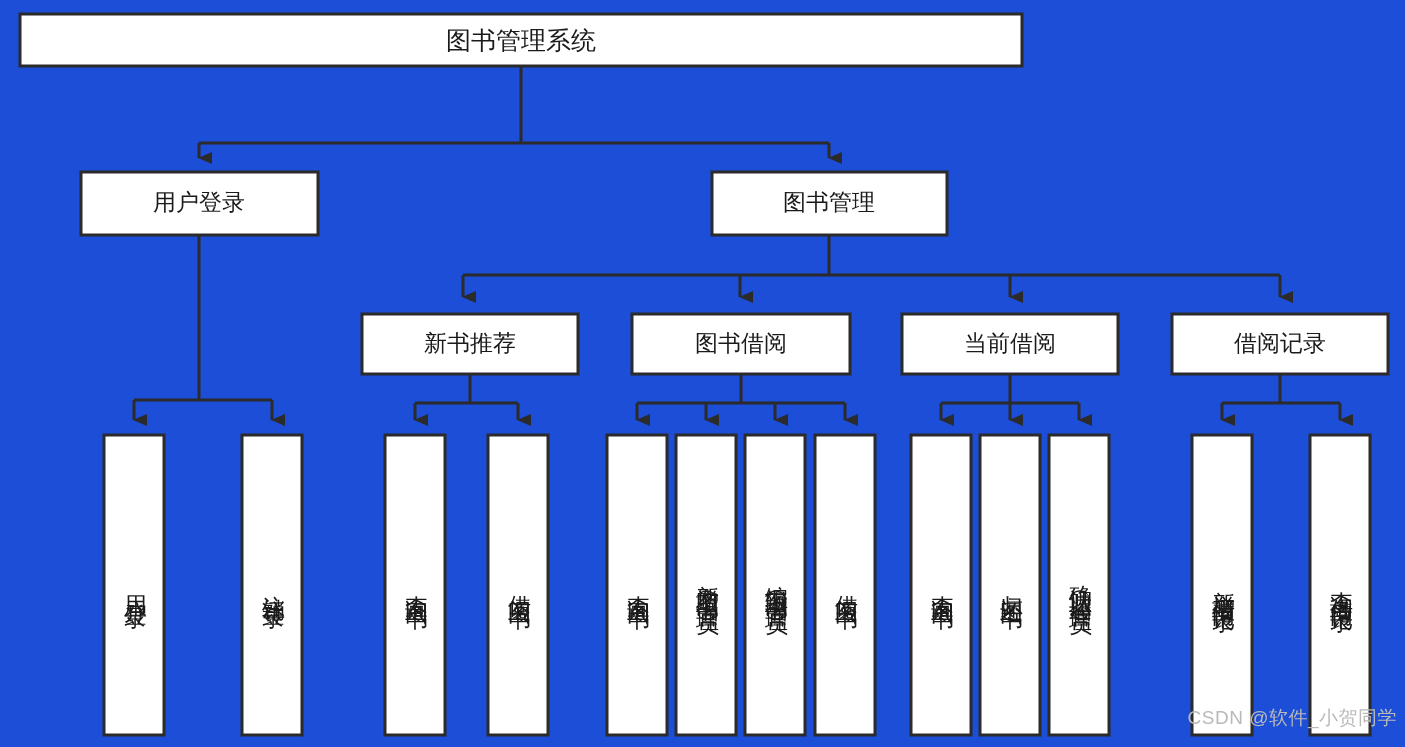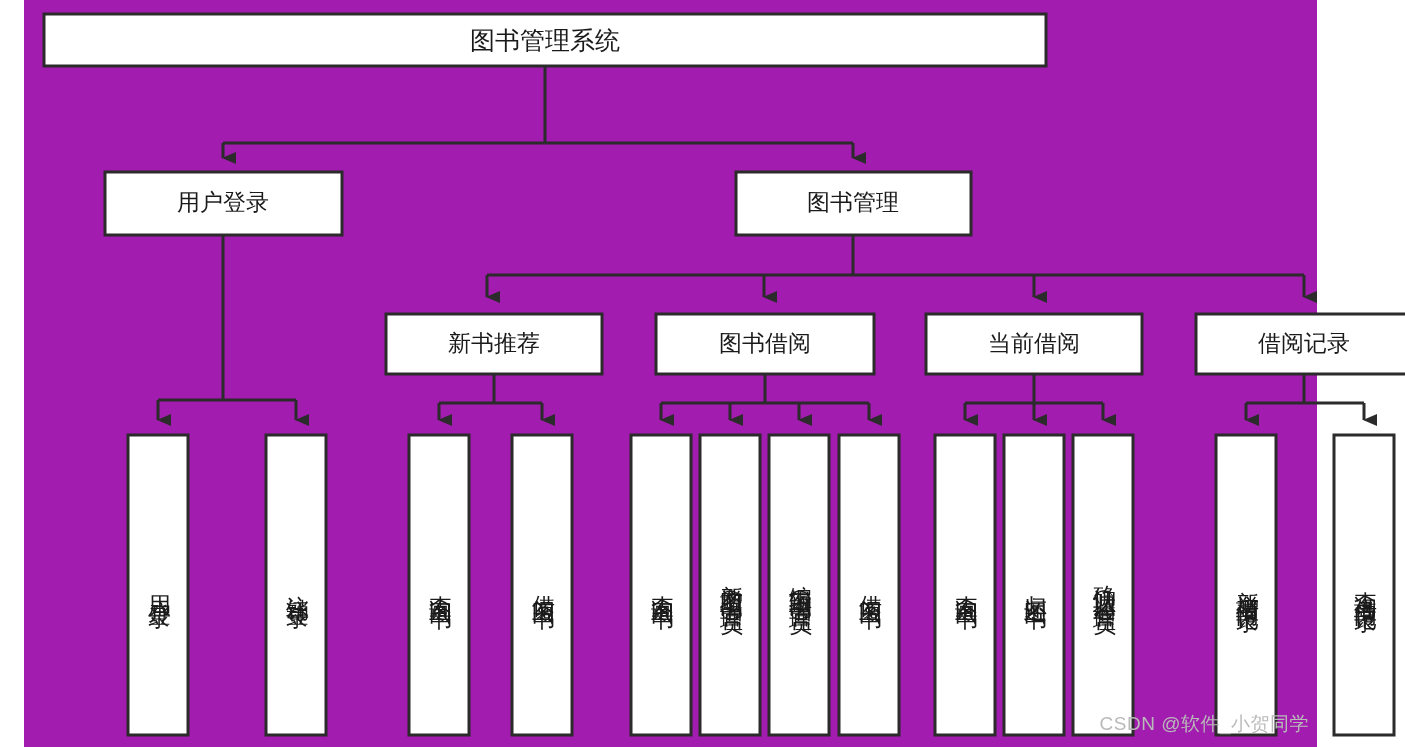--- a/index.html
+++ b/index.html
@@ -1,34 +1,34 @@
 <!DOCTYPE html>
 <html><head>
 <meta charset="utf-8">
 <style>
   html,body{margin:0;padding:0;background:#ffffff;}
   body{
     width:1405px;height:747px;overflow:hidden;
     font-family:"Liberation Sans","DejaVu Sans",sans-serif;
   }
-  #stage{position:relative;width:1293px;height:747px;background:#a21caf;margin-left:24px;}
+  #stage{position:relative;width:1405px;height:747px;background:#1d4ed8;}
   svg#diagram{position:absolute;left:0;top:0;width:1405px;height:747px;display:block;}
   .node-rect{fill:#ffffff;stroke:#2b2b2b;stroke-width:3;}
   .conn{stroke:#2b2b2b;stroke-width:3;fill:none;}
   .arrow-head{fill:#2b2b2b;stroke:none;}
   .node-label{
     font-family:"Liberation Sans","DejaVu Sans",sans-serif;
     fill:#1a1a1a;text-anchor:middle;dominant-baseline:middle;
   }
   .lbl-root{font-size:25px;}
   .lbl-l1{font-size:23px;}
   .lbl-l2{font-size:23px;}
   .lbl-leaf{font-size:23px;writing-mode:vertical-rl;text-orientation:upright;letter-spacing:4px;}
   .watermark{
-    position:absolute;right:8px;bottom:10px;
+    position:absolute;right:8px;bottom:16px;
     font-family:"Liberation Sans","DejaVu Sans",sans-serif;
     font-size:19px;color:#b9b9b9;white-space:nowrap;letter-spacing:0.5px;
   }
 </style>
 </head>
 <body>
 
 <div id="stage">
 
   <svg id="diagram" viewBox="0 0 1405 747">

